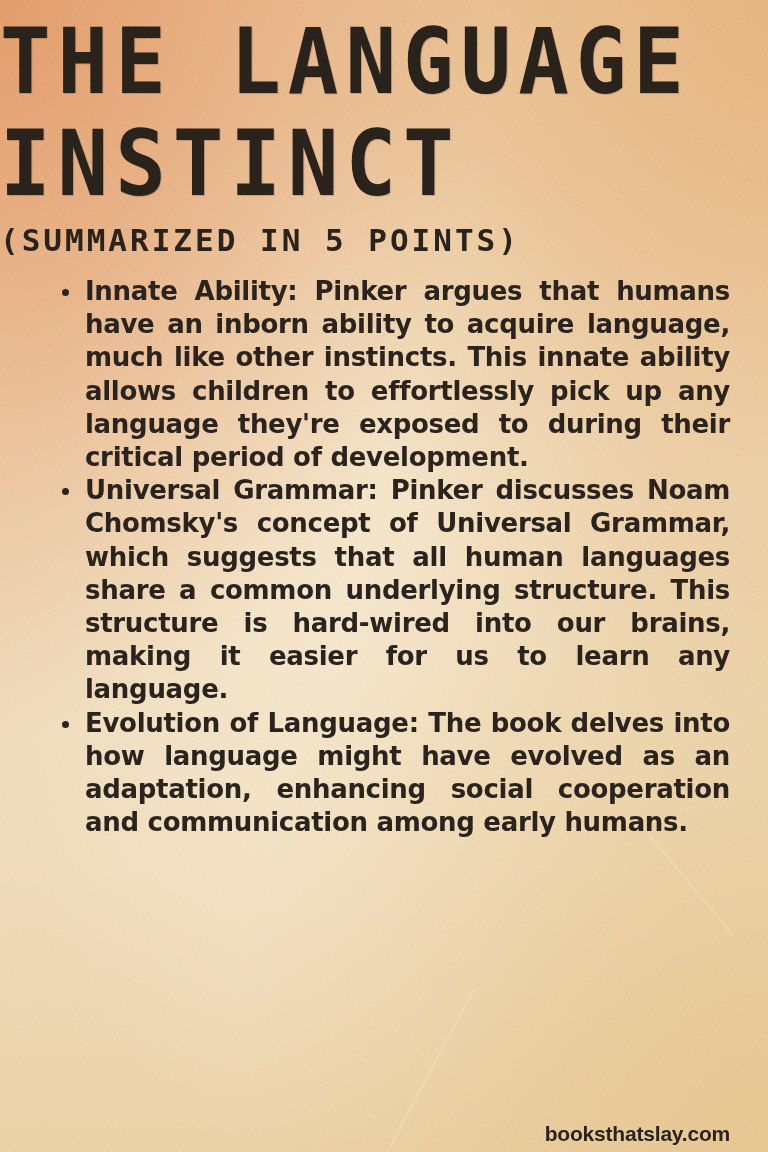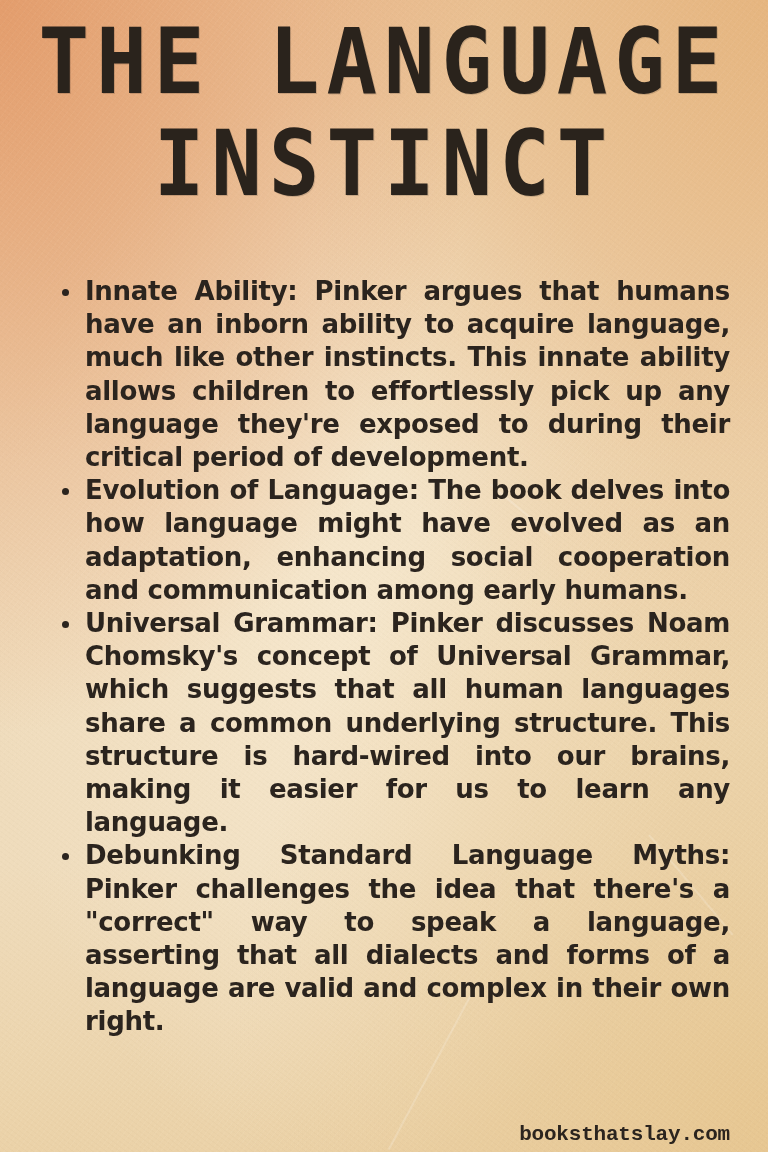--- a/index.html
+++ b/index.html
@@ -37,21 +37,21 @@
     }
     .crease.c1 { left: 430px; top: 980px; height: 180px; transform: rotate(28deg); }
     .crease.c2 { left: 690px; top: 820px; height: 130px; transform: rotate(-40deg); }
     .crease.c3 { left: 520px; top: 470px; height: 80px; transform: rotate(-50deg); }
 
     .header {
       position: absolute;
       left: 0;
       right: 0;
       top: 14px;
-      text-align: center;
+      text-align: left;
     }
     .title-line {
       font-family: "DejaVu Sans Mono", monospace;
       font-weight: bold;
       font-size: 84px;
       letter-spacing: 7px;
       line-height: 96px;
       color: #2a231c;
       text-shadow: 1px 1px 0 rgba(0,0,0,0.15);
       transform: scaleY(1.08);
@@ -93,52 +93,49 @@
       top: 14px;
       width: 7px;
       height: 7px;
       border-radius: 50%;
       background: #2b241e;
     }
     .footer {
       position: absolute;
       right: 38px;
       bottom: 6px;
-      font-family: Liberation Mono, monospace;
+      font-family: Liberation Sans, sans-serif;
       font-weight: bold;
       font-size: 21px;
       color: #2b241e;
       letter-spacing: -0.2px;
     }
   </style>
 </head>
 <body>
 
 <div class="texture"></div>
 <div class="crease c1"></div>
 <div class="crease c2"></div>
 <div class="crease c3"></div>
 
 <div class="header">
   <div class="title-line l1">THE LANGUAGE</div>
   <div class="title-line l2">INSTINCT</div>
+  <div class="subtitle">(SUMMARIZED IN 5 POINTS)</div>
 </div>
 
 <ul class="points">
   <li class="point">
     <span class="bullet"></span>
     <span>Innate Ability: Pinker argues that humans have an inborn ability to acquire language, much like other instincts. This innate ability allows children to effortlessly pick up any language they're exposed to during their critical period of development.</span>
   </li>
   <li class="point">
     <span class="bullet"></span>
-    <span>Evolution of Language: The book delves into how language might have evolved as an adaptation, enhancing social cooperation and communication among early humans.</span>
-  </li>
-  <li class="point">
-    <span class="bullet"></span>
     <span>Universal Grammar: Pinker discusses Noam Chomsky's concept of Universal Grammar, which suggests that all human languages share a common underlying structure. This structure is hard-wired into our brains, making it easier for us to learn any language.</span>
   </li>
   <li class="point">
     <span class="bullet"></span>
-    <span>Debunking Standard Language Myths: Pinker challenges the idea that there's a "correct" way to speak a language, asserting that all dialects and forms of a language are valid and complex in their own right.</span>
+    <span>Evolution of Language: The book delves into how language might have evolved as an adaptation, enhancing social cooperation and communication among early humans.</span>
   </li>
 </ul>
 
 <div class="footer">booksthatslay.com</div>
 
 </body></html>

